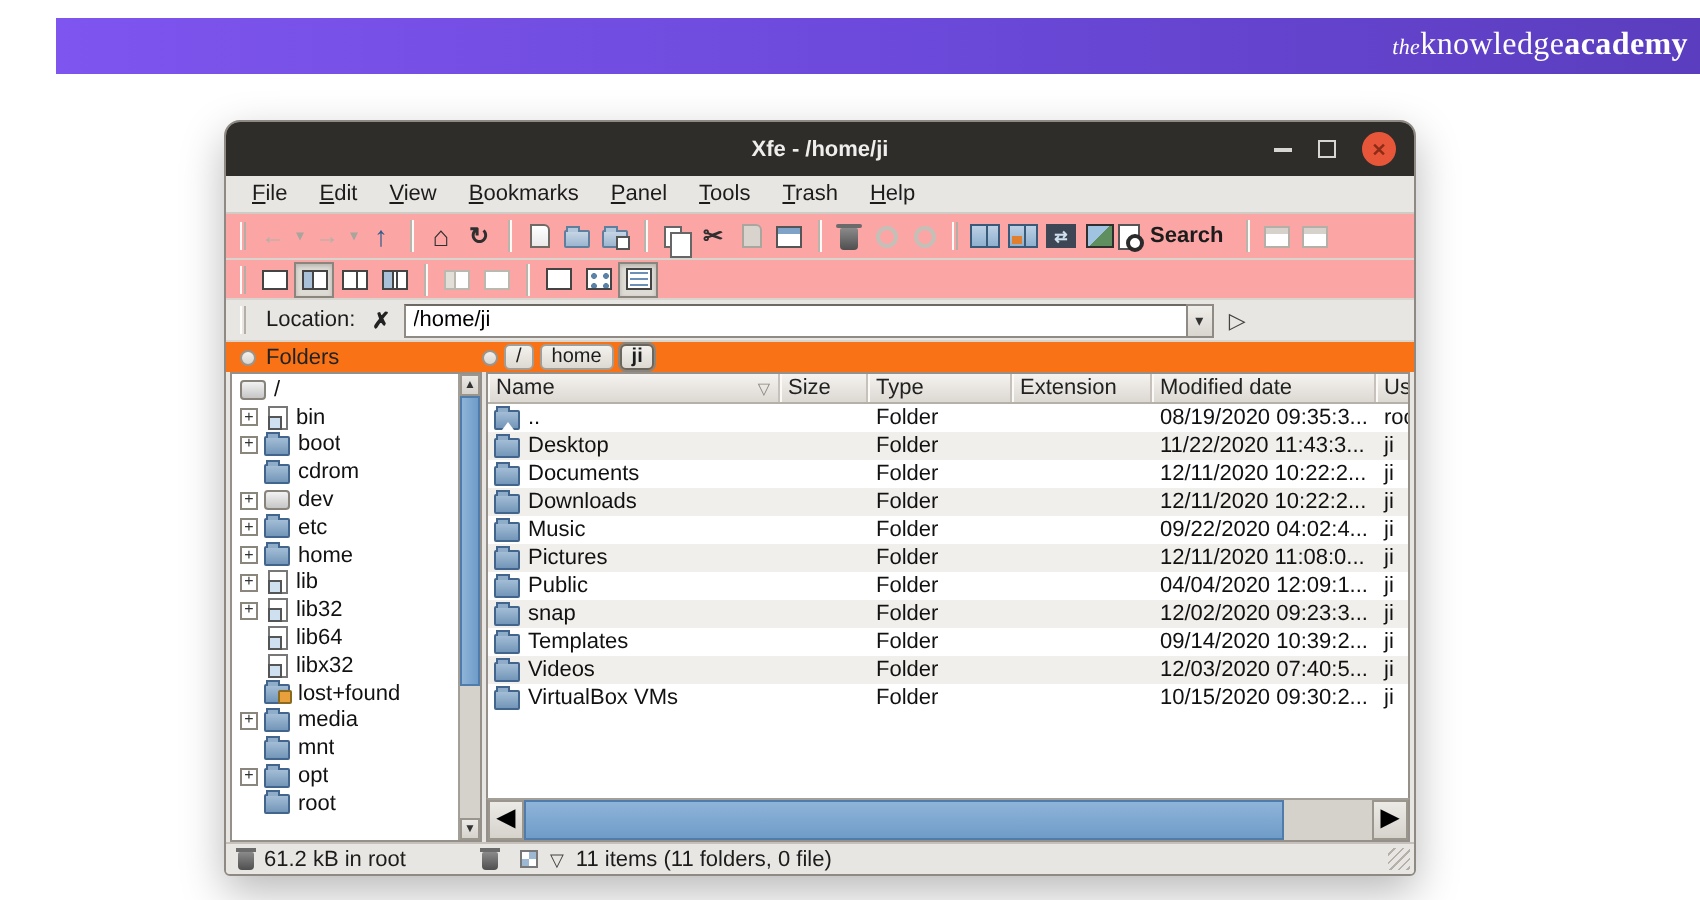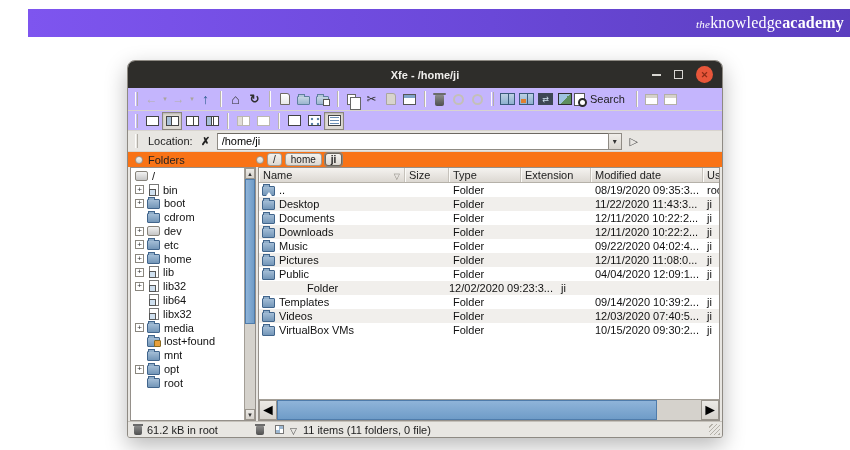--- a/index.html
+++ b/index.html
@@ -8,41 +8,41 @@
   
   .banner { position:absolute; left:0; top:9px; width:842px; height:28px;
     background:linear-gradient(90deg,#7e55ef 0%,#6a48d8 55%,#5a3dbd 100%);
     border-radius:0 10px 10px 0;margin-left:28px; }
   .logo { position:absolute; right:26px; top:50%; transform:translateY(-50%);
     color:#fff; font-family:"Liberation Serif", serif; font-size:16px; letter-spacing:.2px; }
   .logo .the { font-style:italic; font-size:11px; }
   .logo .academy { font-weight:bold; }
 
   
-  .window { position:absolute; left:127px; top:60px; width:596px; height:378px;
+  .window { position:absolute; left:112px; top:60px; width:596px; height:378px;
     background:#e8e6e2; border:1px solid #8e8a83; border-radius:8px 8px 3px 3px;
     box-shadow:0 8px 22px rgba(0,0,0,.28); display:flex; flex-direction:column; }
 
   .titlebar { flex:0 0 27px; background:#2e2d2a; border-radius:7px 7px 0 0;
     position:relative; display:flex; align-items:center; justify-content:center; }
   .title { color:#efeeec; font-weight:bold; font-size:11px; }
   .controls { position:absolute; right:9px; top:0; height:100%; display:flex; align-items:center; gap:13px; }
   .wc-min { width:9px; height:2px; background:#d8d6d2; }
   .wc-max { width:9px; height:9px; border:1px solid #d8d6d2; }
   .wc-close { width:17px; height:17px; border-radius:50%; background:#e8563a;
     display:flex; align-items:center; justify-content:center; }
   .wc-close::before { content:"✕"; font-size:9px; color:#8c2c17; font-weight:bold; }
 
   .menubar { flex:0 0 19px; display:flex; align-items:center; background:#e8e6e2;
     border-bottom:1px solid #cfcbc5; padding-left:5px; font-size:11px; color:#1c1c1c; }
   .menu-item { display:inline-block; padding:2px 8px; }
   .menu-item::first-letter { text-decoration:underline; }
 
   
-  .tbar { display:flex; align-items:center; background:#c4b5fd; }
+  .tbar { display:flex; align-items:center; background:#fca5a5;font-weight:bold; }
   .tbar1 { flex:0 0 23px; border-bottom:1px solid #d8d4ce; padding:0 3px; }
   .tbar2 { flex:0 0 20px; border-bottom:1px solid #d8d4ce; padding:0 3px; }
   .grip { width:3px; height:14px; border-left:1px solid #fdfcfa; border-right:1px solid #b3afa7; margin:0 4px; }
   .sep  { width:1px; height:16px; background:#b9b5ad; box-shadow:1px 0 0 #fbfaf7; margin:0 5px; }
   .tbtn { min-width:19px; height:20px; display:flex; align-items:center; justify-content:center; font-size:12px; color:#2f2f2f; }
   .dis  { color:#b4b0a8 !important; }
   .g-back::before { content:"←"; font-weight:bold; }
   .g-fwd::before  { content:"→"; font-weight:bold; }
   .g-up::before   { content:"↑"; font-weight:bold; font-size:14px; color:#2d5c8e; }
   .g-home::before { content:"⌂"; font-size:14px; }
@@ -178,20 +178,30 @@
 
   <div class="titlebar">
     <span class="title">Xfe - /home/ji</span>
     <div class="controls">
       <span class="wc-min"></span>
       <span class="wc-max"></span>
       <span class="wc-close"></span>
     </div>
   </div>
 
+  <div class="menubar">
+    <span class="menu-item">File</span>
+    <span class="menu-item">Edit</span>
+    <span class="menu-item">View</span>
+    <span class="menu-item">Bookmarks</span>
+    <span class="menu-item">Panel</span>
+    <span class="menu-item">Tools</span>
+    <span class="menu-item">Trash</span>
+    <span class="menu-item">Help</span>
+  </div>
 
   <div class="tbar tbar1">
     <span class="grip"></span>
     <span class="tbtn dis">
         <span class="g-back dis"></span>
       </span>
     <span class="caret"></span>
     <span class="tbtn dis">
         <span class="g-fwd dis"></span>
       </span>
@@ -372,28 +382,28 @@
             <span class="spacer"></span>
             <span class="ilink"></span>
             <span class="tlabel">lib64</span>
           </div>
         <div class="titem">
             <span class="spacer"></span>
             <span class="ilink"></span>
             <span class="tlabel">libx32</span>
           </div>
         <div class="titem">
-            <span class="exp"></span>
-            <span class="ifolder"></span>
-            <span class="tlabel">media</span>
-          </div>
-        <div class="titem">
             <span class="spacer"></span>
             <span class="ifolder ilock"></span>
             <span class="tlabel">lost+found</span>
+          </div>
+        <div class="titem">
+            <span class="exp"></span>
+            <span class="ifolder"></span>
+            <span class="tlabel">media</span>
           </div>
         <div class="titem">
             <span class="spacer"></span>
             <span class="ifolder"></span>
             <span class="tlabel">mnt</span>
           </div>
         <div class="titem">
             <span class="exp"></span>
             <span class="ifolder"></span>
             <span class="tlabel">opt</span>
@@ -497,20 +507,24 @@
                 <span class="ifolder"></span>
                 <span>Public</span>
               </span>
               <span class="cell c-size"></span>
               <span class="cell c-type">Folder</span>
               <span class="cell c-ext"></span>
               <span class="cell c-mod">04/04/2020 12:09:1...</span>
               <span class="cell c-user">ji</span>
             </div>
           <div class="lrow">
+              <span class="cell cell-name c-name">
+                <span class="ifolder"></span>
+                <span>snap</span>
+              </span>
               <span class="cell c-size"></span>
               <span class="cell c-type">Folder</span>
               <span class="cell c-ext"></span>
               <span class="cell c-mod">12/02/2020 09:23:3...</span>
               <span class="cell c-user">ji</span>
             </div>
           <div class="lrow">
               <span class="cell cell-name c-name">
                 <span class="ifolder"></span>
                 <span>Templates</span>

